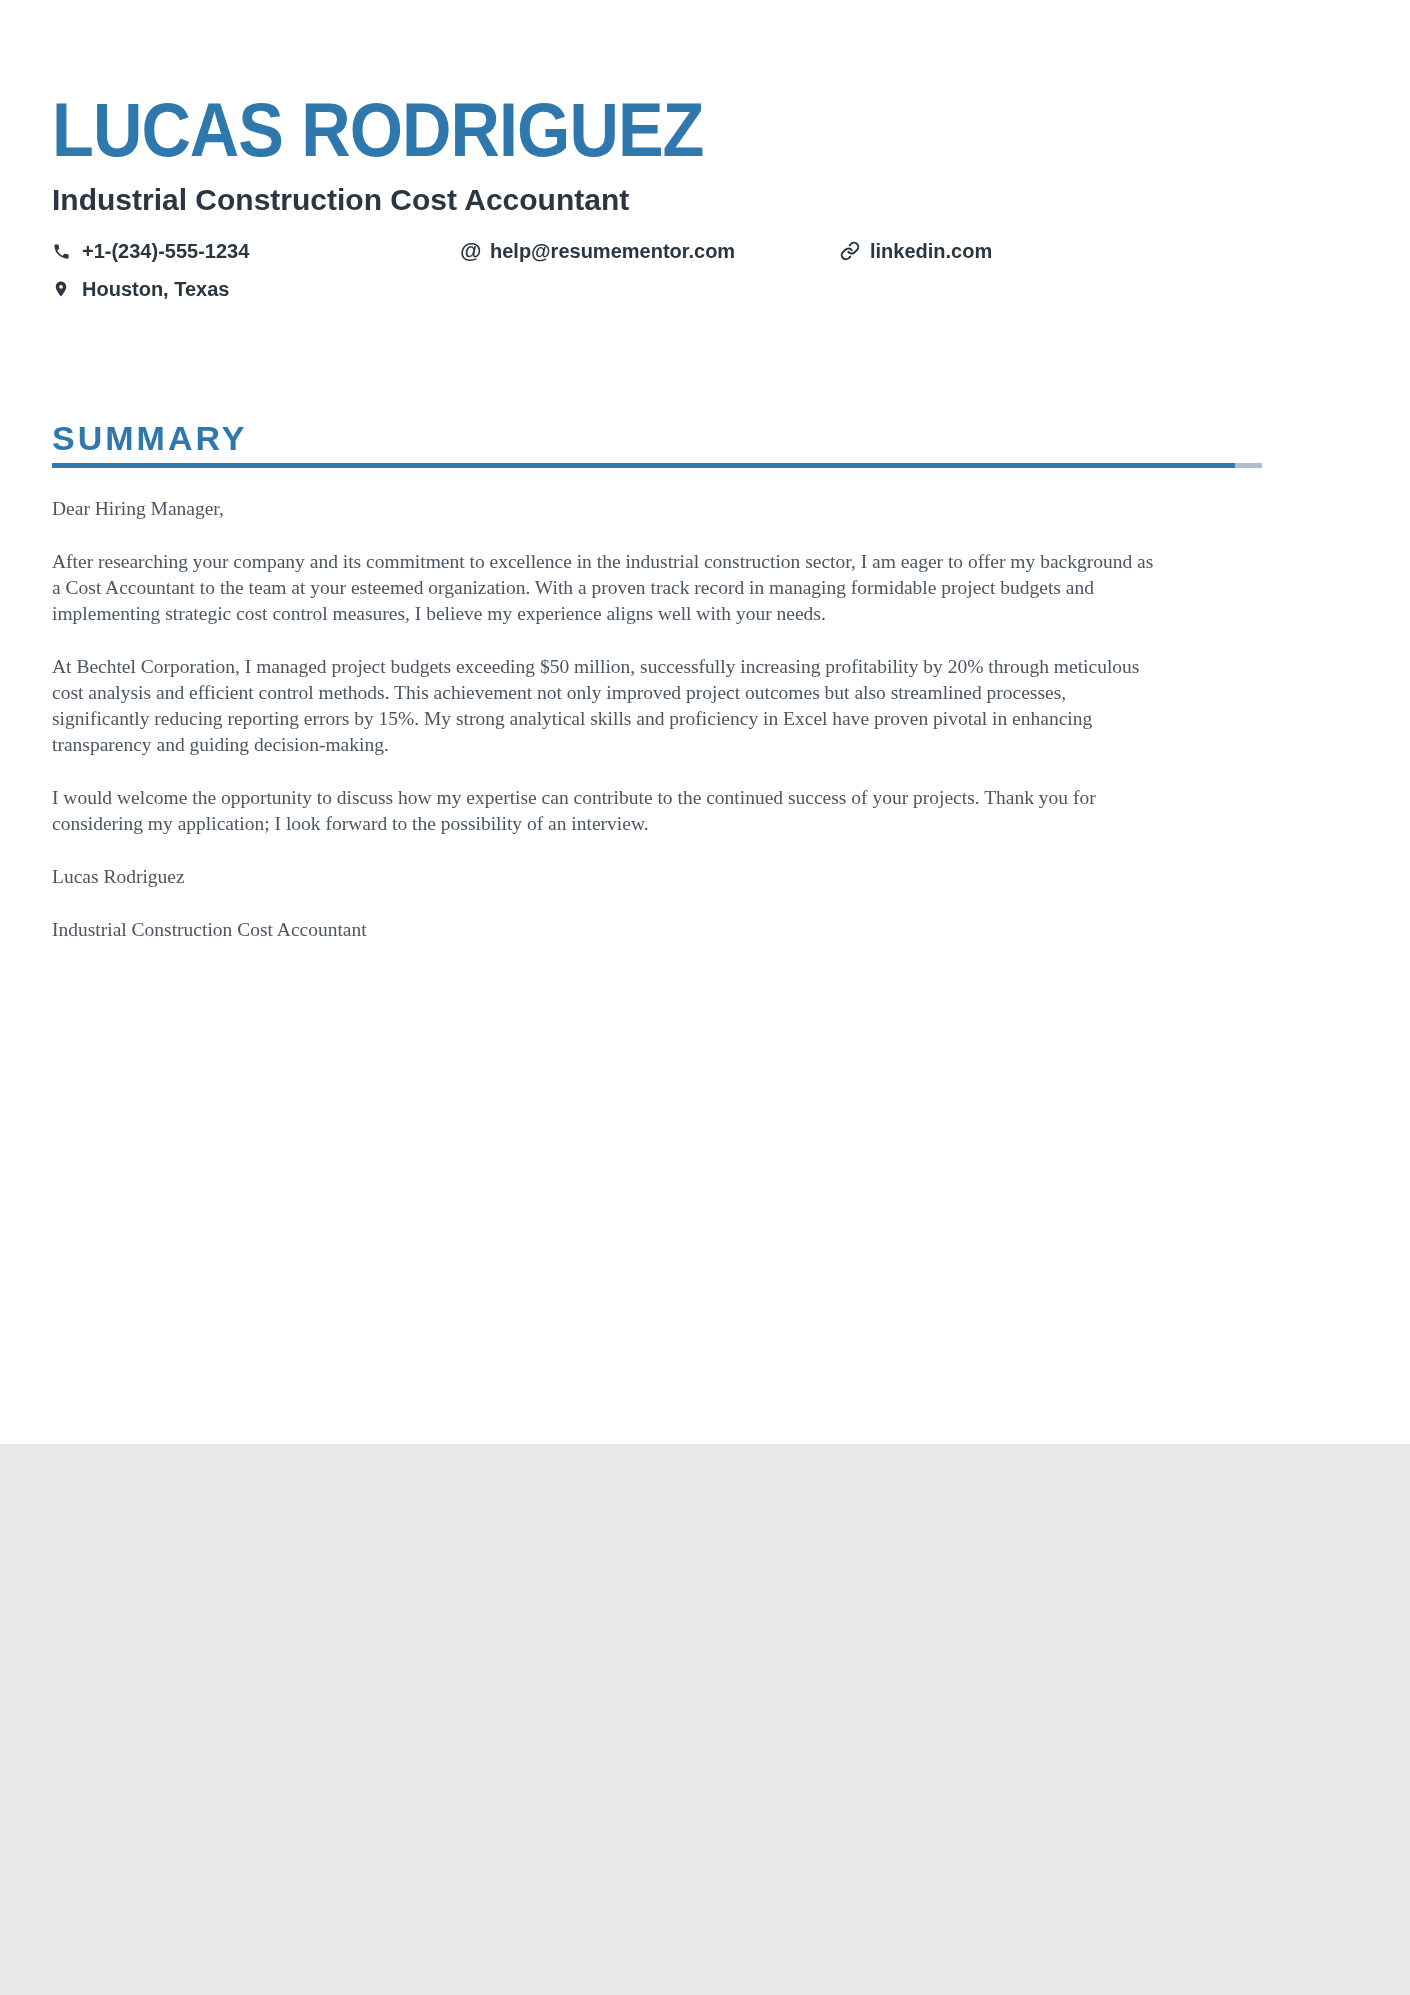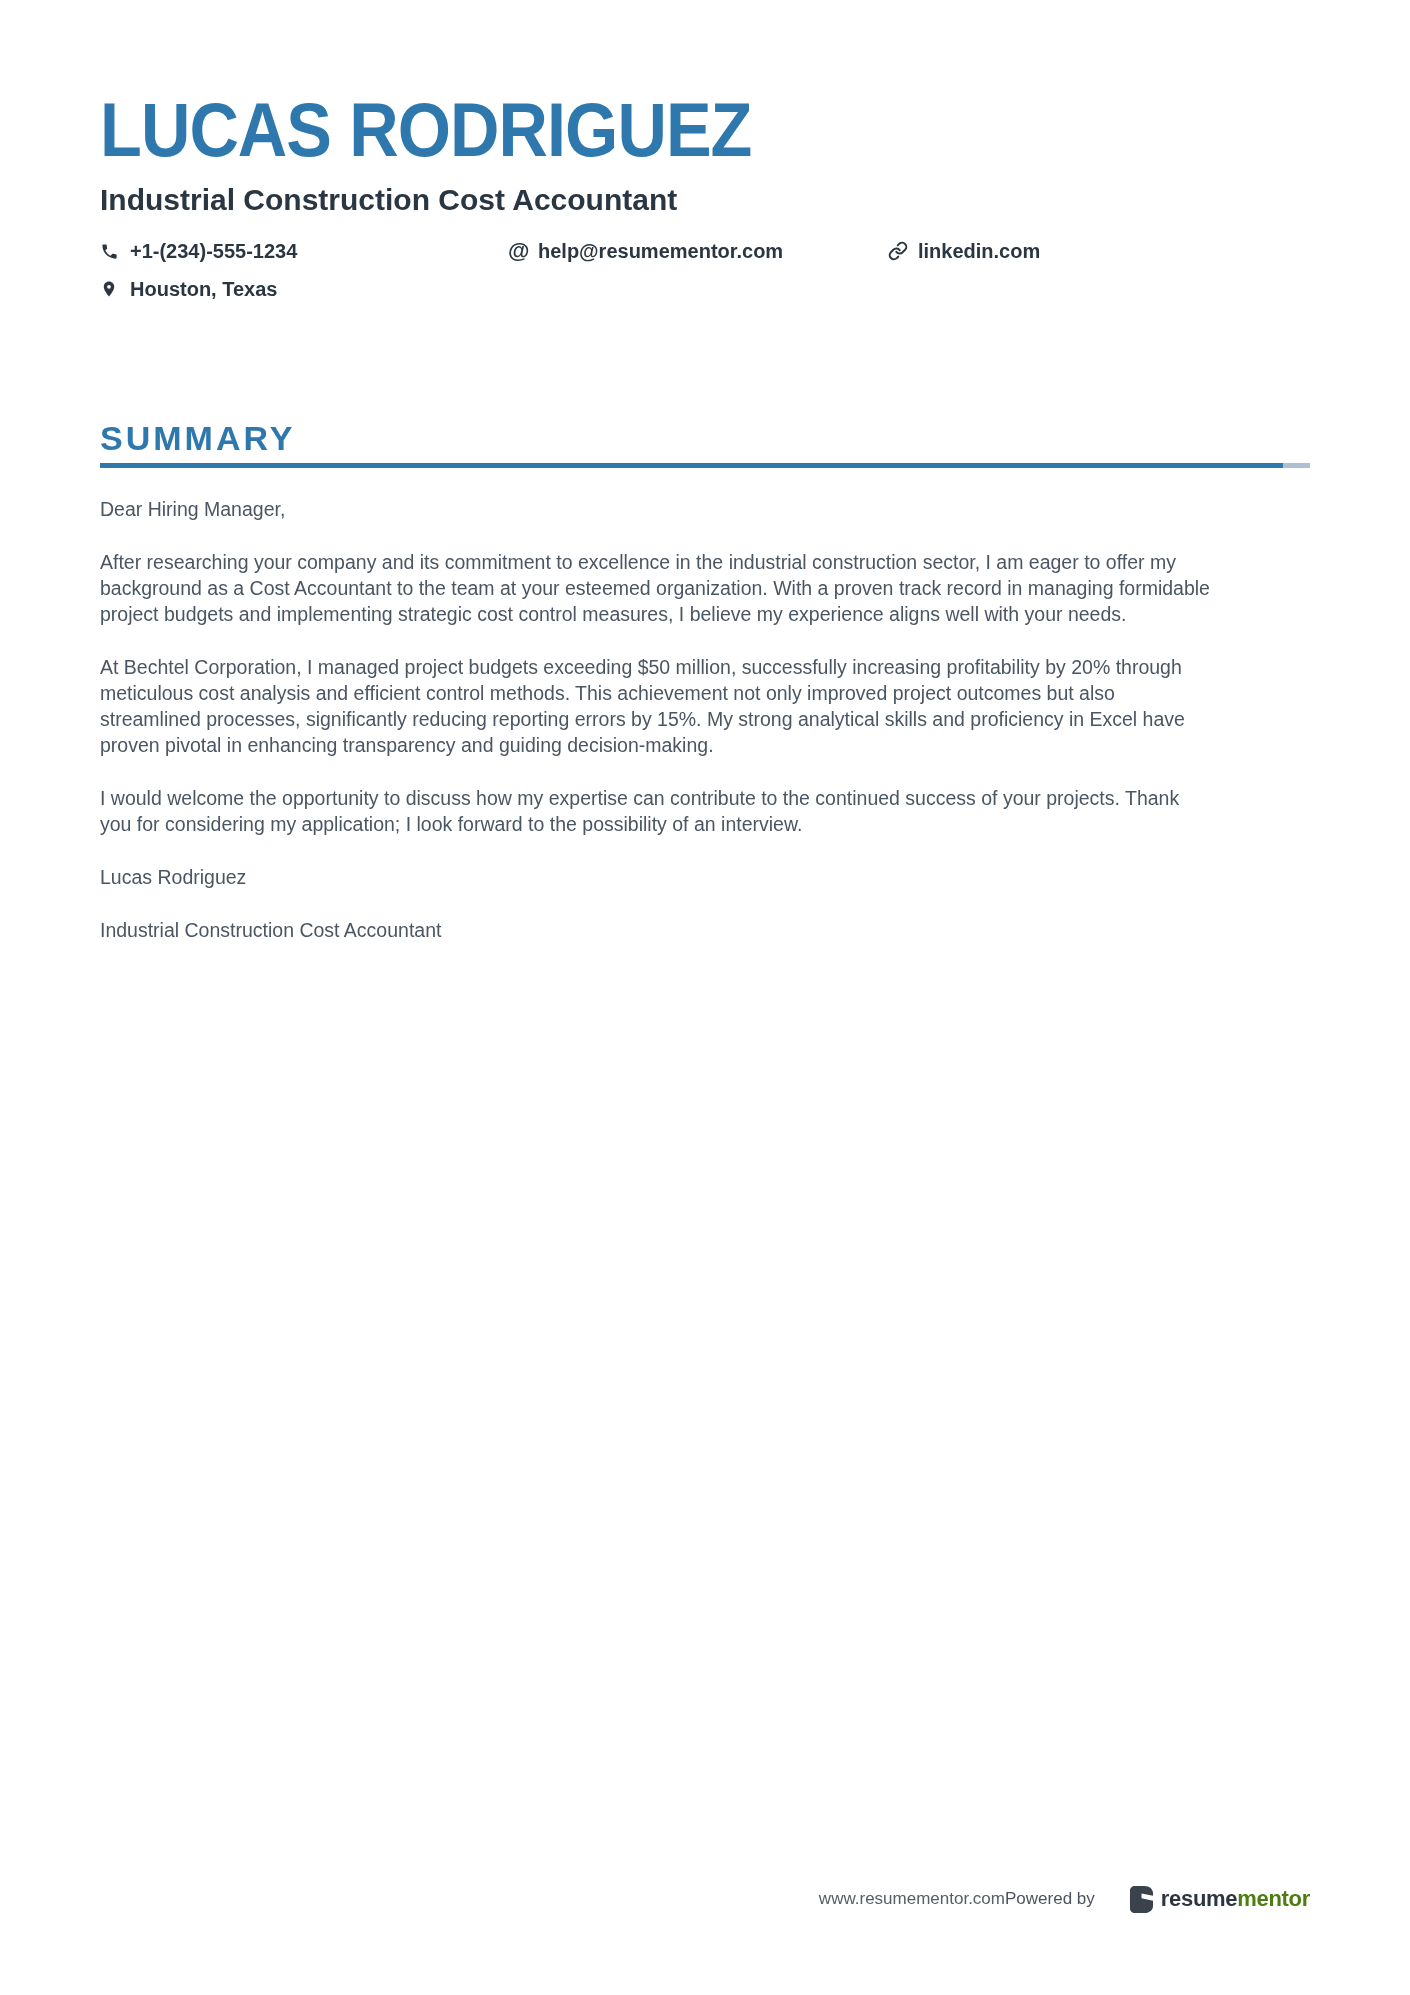--- a/index.html
+++ b/index.html
@@ -2,24 +2,24 @@
 <html><head>
 <meta charset="utf-8">
 <style>
   * { margin: 0; padding: 0; box-sizing: border-box; }
   html, body { background: #e9e9e9; }
   body { font-family: "Liberation Sans", "DejaVu Sans", sans-serif; }
 
   .page {
     position: relative;
     width: 1410px;
-    height: 1995px;
+    height: 1444px;
     margin: 0 auto;
     background: #ffffff;
-    padding: 0 100px;
+    padding: 0 52px;
     overflow: hidden;
   }
 
   
   .name {
     padding-top: 90px;
     color: #2e78ae;
     font-size: 76px;
     font-weight: bold;
     line-height: 80px;
@@ -69,21 +69,21 @@
   }
 
   
   .letter {
     margin-top: 28px;
     width: 1112px;
     color: #4b5663;
     font-size: 19.5px;
     line-height: 26px;
   }
-  .letter p { margin-bottom: 27px; }
+  .letter p { margin-bottom: 27px; font-family: Liberation Serif, serif; }
   .letter p:last-child { margin-bottom: 0; }
 
   
   .footer {
     position: absolute;
     left: 0; right: 0;
     top: 1884px;
     padding: 0 100px 0 112px;
     display: flex;
     align-items: center;

